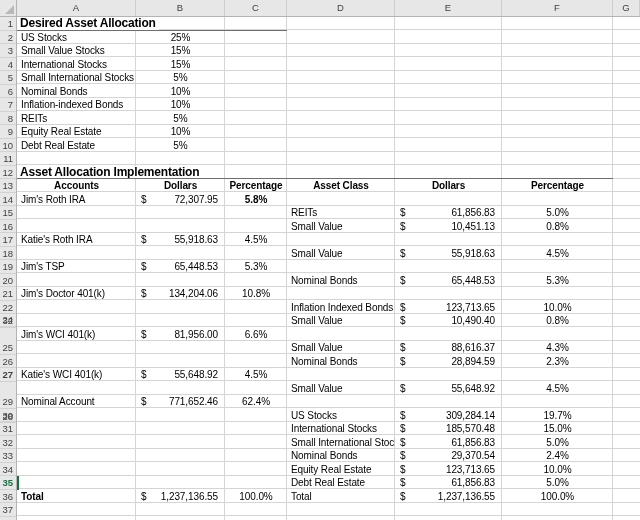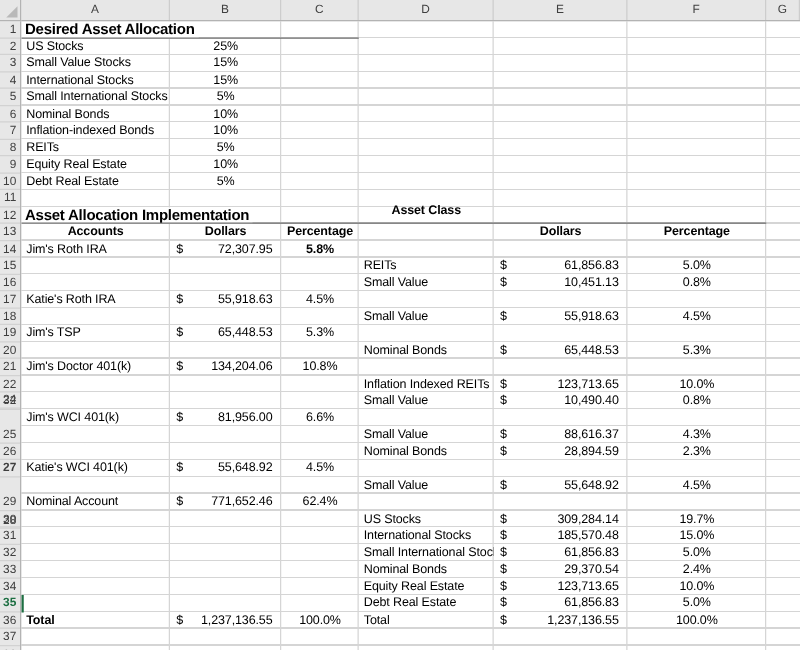--- a/index.html
+++ b/index.html
@@ -90,21 +90,21 @@
       <div class="cell s-l" style="left: 17px; top: 111.5px; width: 119px;">REITs</div>
       <div class="cell s-p" style="left: 136px; top: 111.5px; width: 89px;">5%</div>
       <div class="cell s-l" style="left: 17px; top: 125px; width: 119px;">Equity Real Estate</div>
       <div class="cell s-p" style="left: 136px; top: 125px; width: 89px;">10%</div>
       <div class="cell s-l" style="left: 17px; top: 138.5px; width: 119px;">Debt Real Estate</div>
       <div class="cell s-p" style="left: 136px; top: 138.5px; width: 89px;">5%</div>
       <div class="cell s-title" style="left: 17px; top: 165.5px;">Asset Allocation Implementation</div>
       <div class="cell s-h" style="left: 17px; top: 179px; width: 119px;">Accounts</div>
       <div class="cell s-h" style="left: 136px; top: 179px; width: 89px;">Dollars</div>
       <div class="cell s-h" style="left: 225px; top: 179px; width: 62px;">Percentage</div>
-      <div class="cell s-h" style="left: 287px; top: 162px; width: 108px;">Asset Class</div>
+      <div class="cell s-h" style="left: 287px; top: 179px; width: 108px;">Asset Class</div>
       <div class="cell s-h" style="left: 395px; top: 179px; width: 107px;">Dollars</div>
       <div class="cell s-h" style="left: 502px; top: 179px; width: 111px;">Percentage</div>
       <div class="cell s-l" style="left: 17px; top: 192.5px; width: 119px;">Jim's Roth IRA</div>
       <div class="cell s-m" style="left: 136px; top: 192.5px; width: 89px;">
         <span>$</span>
         <span>72,307.95</span>
       </div>
       <div class="cell s-p" style="left: 225px; top: 192.5px; width: 62px; font-weight: bold;">5.8%</div>
       <div class="cell s-l" style="left: 287px; top: 206px; width: 108px;">REITs</div>
       <div class="cell s-m" style="left: 395px; top: 206px; width: 107px;">
@@ -141,21 +141,21 @@
         <span>$</span>
         <span>65,448.53</span>
       </div>
       <div class="cell s-p" style="left: 502px; top: 273.5px; width: 111px;">5.3%</div>
       <div class="cell s-l" style="left: 17px; top: 287px; width: 119px;">Jim's Doctor 401(k)</div>
       <div class="cell s-m" style="left: 136px; top: 287px; width: 89px;">
         <span>$</span>
         <span>134,204.06</span>
       </div>
       <div class="cell s-p" style="left: 225px; top: 287px; width: 62px;">10.8%</div>
-      <div class="cell s-l" style="left: 287px; top: 300.5px; width: 108px;">Inflation Indexed REITs</div>
+      <div class="cell s-l" style="left: 287px; top: 300.5px; width: 108px;">Inflation Indexed Bonds</div>
       <div class="cell s-m" style="left: 395px; top: 300.5px; width: 107px;">
         <span>$</span>
         <span>123,713.65</span>
       </div>
       <div class="cell s-p" style="left: 502px; top: 300.5px; width: 111px;">10.0%</div>
       <div class="cell s-l" style="left: 287px; top: 314px; width: 108px;">Small Value</div>
       <div class="cell s-m" style="left: 395px; top: 314px; width: 107px;">
         <span>$</span>
         <span>10,490.40</span>
       </div>

